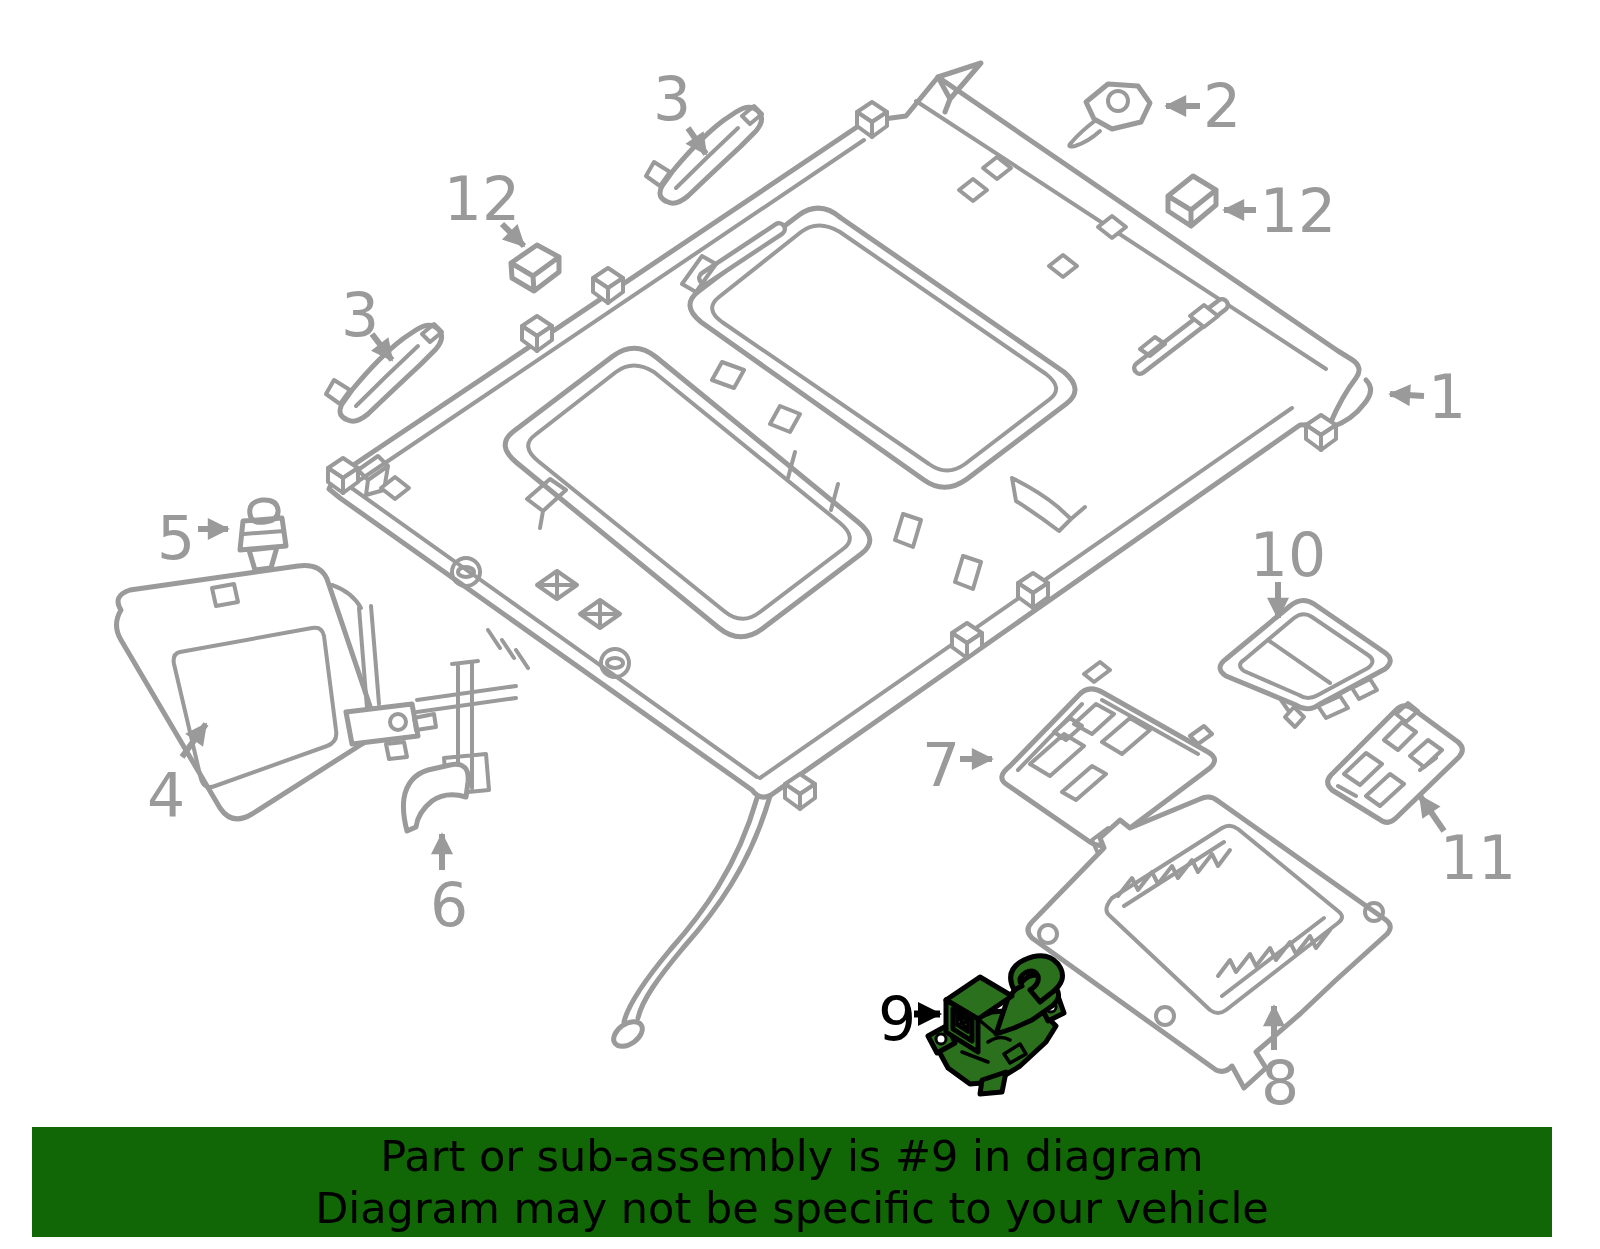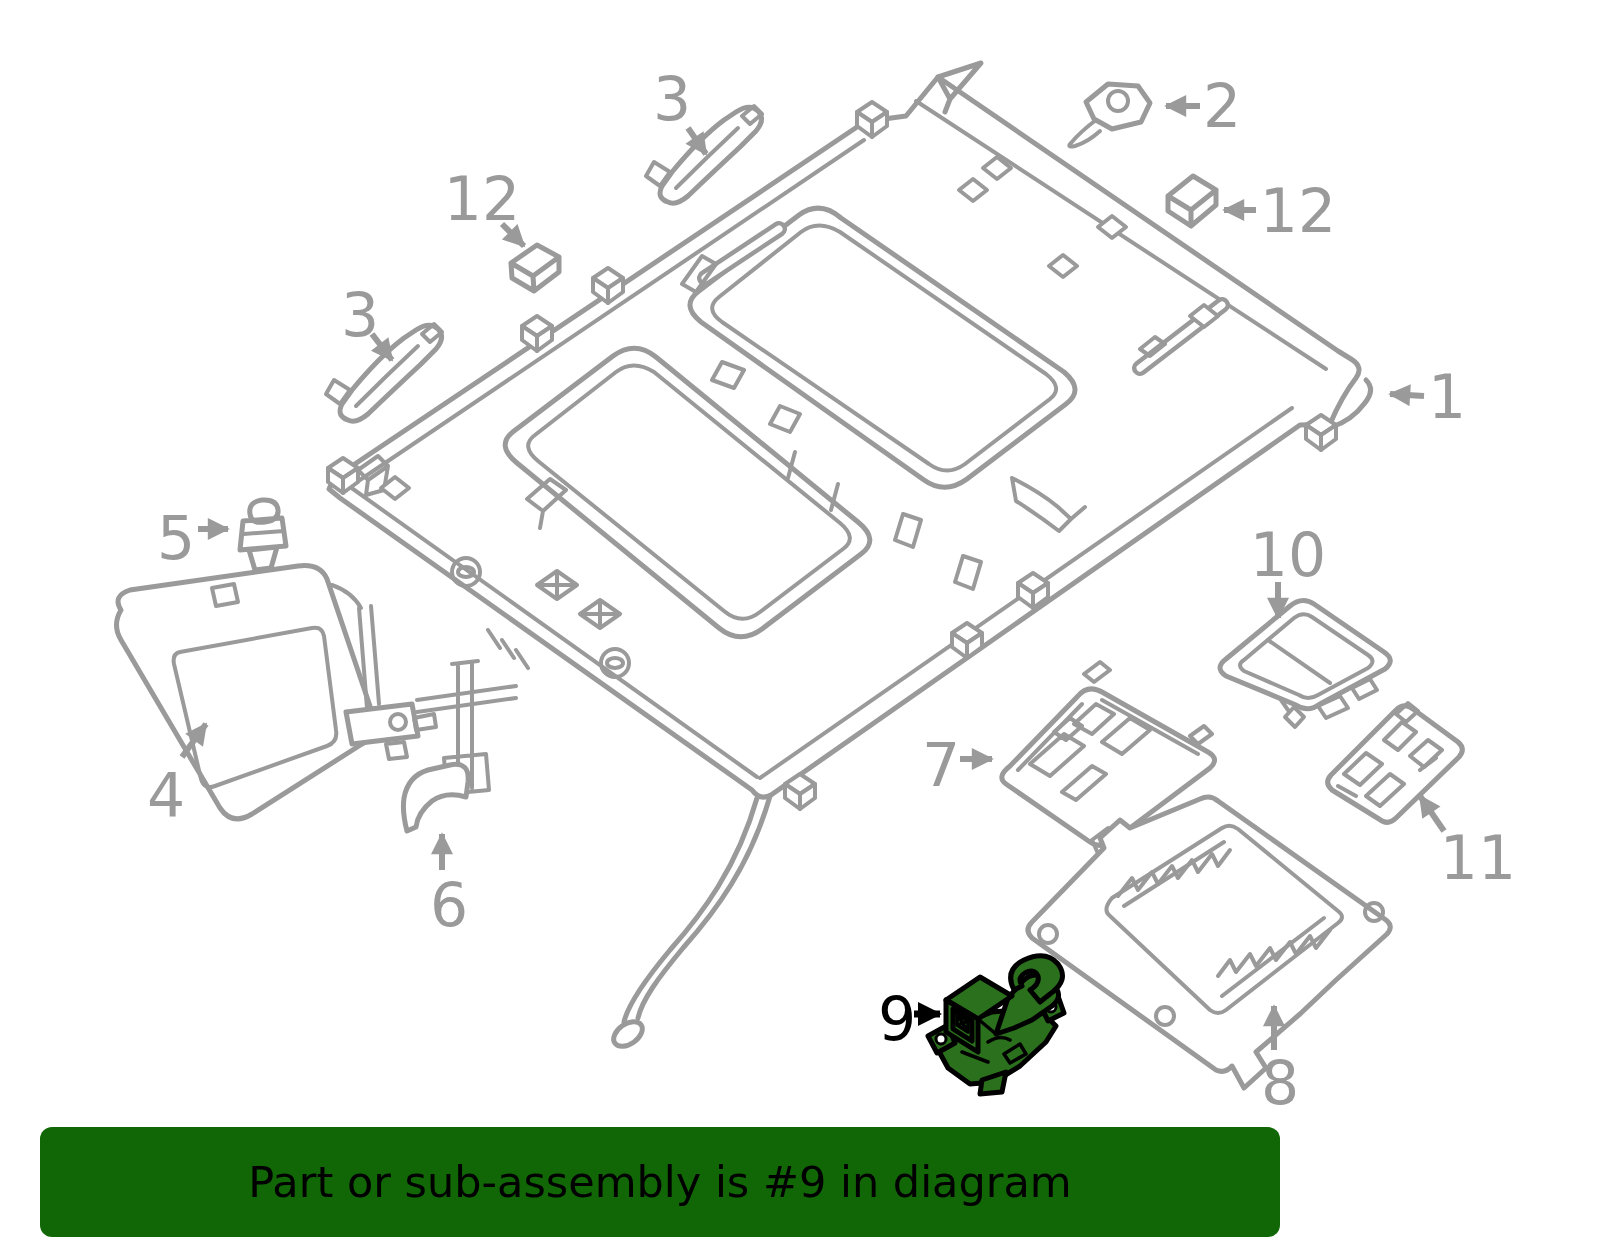--- a/index.html
+++ b/index.html
@@ -20,24 +20,24 @@
   .sf {stroke:var(--diagram_line);stroke-width:5;fill:#fff;stroke-linejoin:round;stroke-linecap:round;}
   .s4 {stroke-width:4;}
   .slotO{stroke:var(--diagram_line);stroke-width:16;stroke-linecap:round;fill:none;}
   .slotI{stroke:#fff;stroke-width:7;stroke-linecap:round;fill:none;}
   .g  {fill:var(--highlight_fill);stroke:var(--highlight_outline);stroke-width:5;stroke-linejoin:round;}
   .gl {stroke:var(--highlight_outline);stroke-width:3.5;fill:none;stroke-linejoin:round;stroke-linecap:round;}
   .lbl {fill:var(--diagram_line);font-size:60px;text-anchor:middle;}
   .lblh{fill:var(--callout_highlight_text);font-size:60px;text-anchor:middle;}
   .arr {stroke:var(--diagram_line);stroke-width:6;fill:none;marker-end:url(#ah);}
   .arrh{stroke:var(--highlight_outline);stroke-width:7;fill:none;marker-end:url(#ahb);}
-  .banner{position:absolute;left:40px;top:1127px;width:1240px;height:110px;
+  .banner{position:absolute;left:32px;top:1127px;width:1520px;height:110px;
           background:var(--banner_background);color:var(--banner_text);
           display:flex;flex-direction:column;align-items:center;justify-content:center;gap:4px;
-          font-size:43px;line-height:48px;white-space:nowrap;border-radius:12px;}
+          font-size:43px;line-height:48px;white-space:nowrap;}
 </style>
 </head>
 <body>
 
 <div id="stage">
 <svg width="1600" height="1249" viewBox="0 0 1600 1249">
   <defs>
     <marker id="ah" viewBox="0 0 12 12" refX="11" refY="6" markerWidth="26" markerHeight="22" orient="auto" markerUnits="userSpaceOnUse">
       <path d="M0,0 L12,6 L0,12 Z" fill="var(--diagram_line)"></path>
     </marker>
@@ -269,14 +269,15 @@
     <line class="arr" x1="502" y1="224" x2="524" y2="246"></line>
   </g>
   <g>
     <text class="lbl" x="1298" y="232">12</text>
     <line class="arr" x1="1256" y1="210" x2="1224" y2="210"></line>
   </g>
 </svg>
 
 <div class="banner">
   <div>Part or sub-assembly is #9 in diagram</div>
+  <div>Diagram may not be specific to your vehicle</div>
 </div>
 </div>
 
 </body></html>

